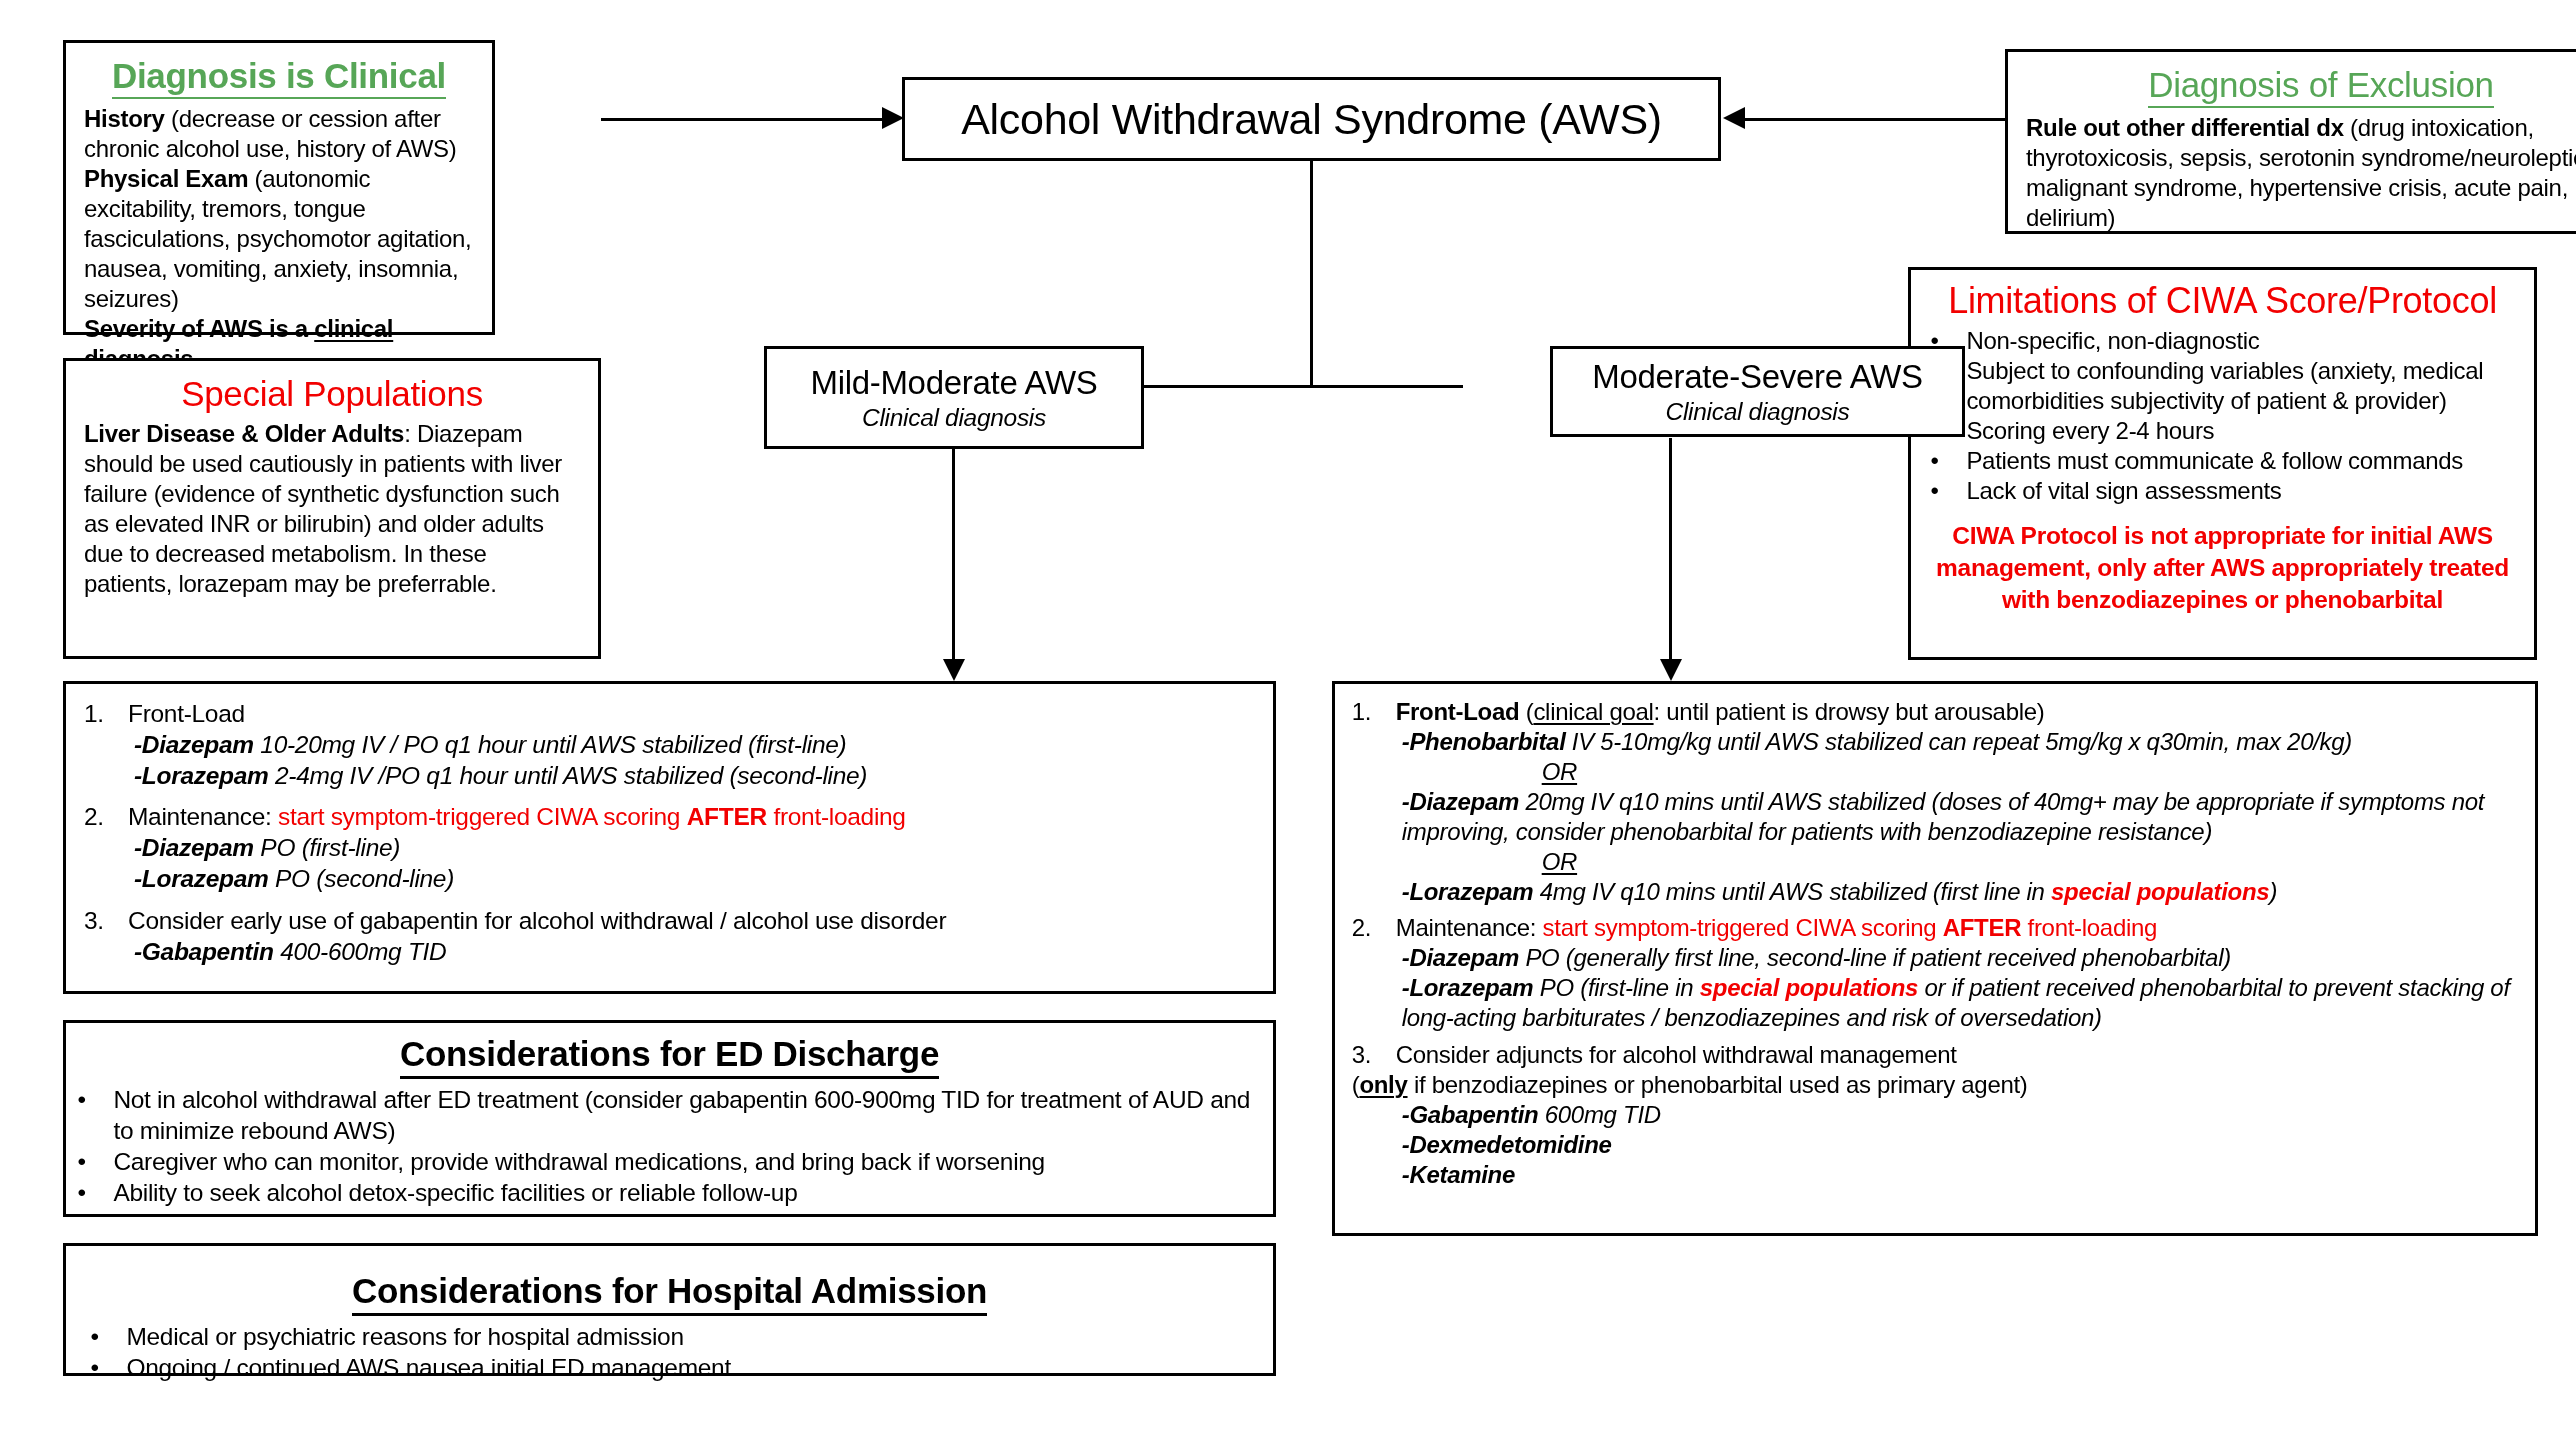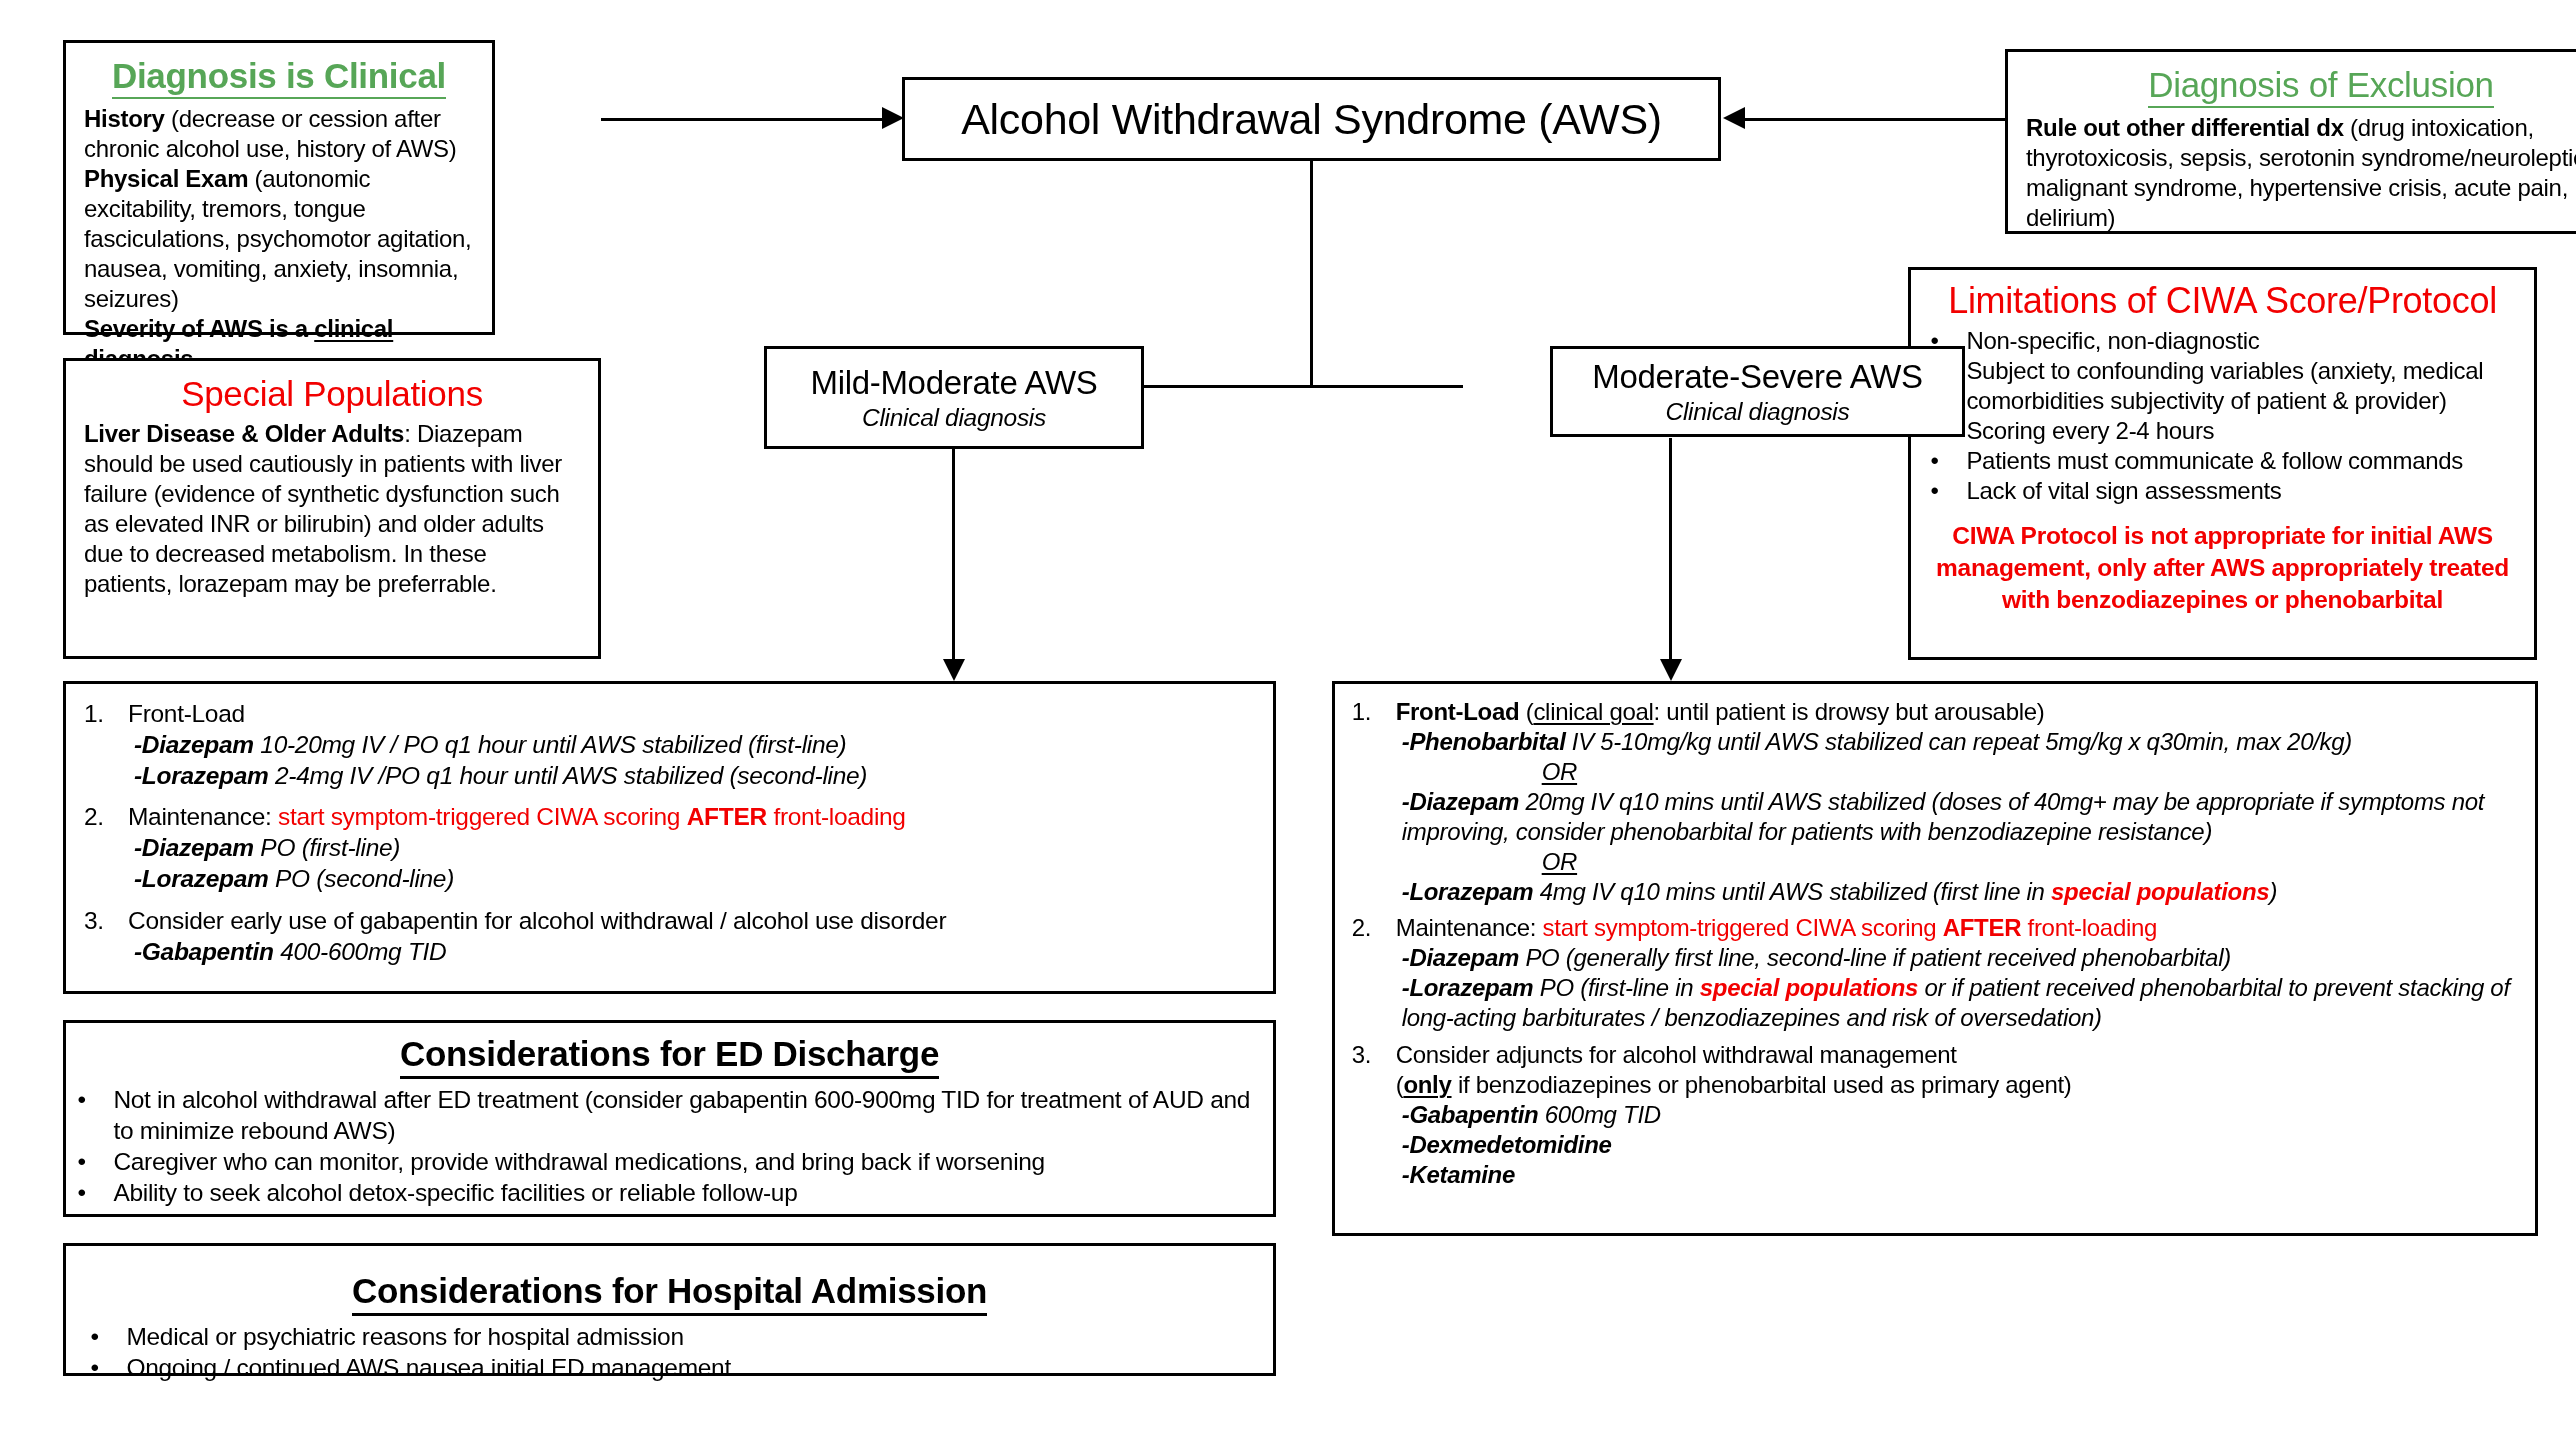--- a/index.html
+++ b/index.html
@@ -39,21 +39,21 @@
   .bullet-row{display:flex;align-items:flex-start;}
   .bullet-marker{flex:0 0 36px;text-align:left;padding-left:6.4px;}
   .bullet-text{flex:1;}
   
   .num-item{margin-bottom:10.3px;}
   .num-item:last-child{margin-bottom:0;}
   .num-row{display:flex;align-items:flex-start;}
   .num{flex:0 0 44px;}
   .txt{flex:1;}
   .sub{margin-left:50px;font-style:italic;}
-  .head2{margin-left:44px;}
+  .head2{}
   .or-line{margin-left:190px;}
   .tight .num-item{margin-bottom:6.4px;}
   .warn{color:var(--red);font-weight:bold;text-align:center;font-size:24.5px;line-height:32px;margin-top:14px;}
   
   .line{position:absolute;background:#000;}
   .ah{position:absolute;width:0;height:0;}
   .ah-right{border-left:22px solid #000;border-top:11px solid transparent;border-bottom:11px solid transparent;}
   .ah-left{border-right:22px solid #000;border-top:11px solid transparent;border-bottom:11px solid transparent;}
   .ah-down{border-top:22px solid #000;border-left:11px solid transparent;border-right:11px solid transparent;}
 </style>

